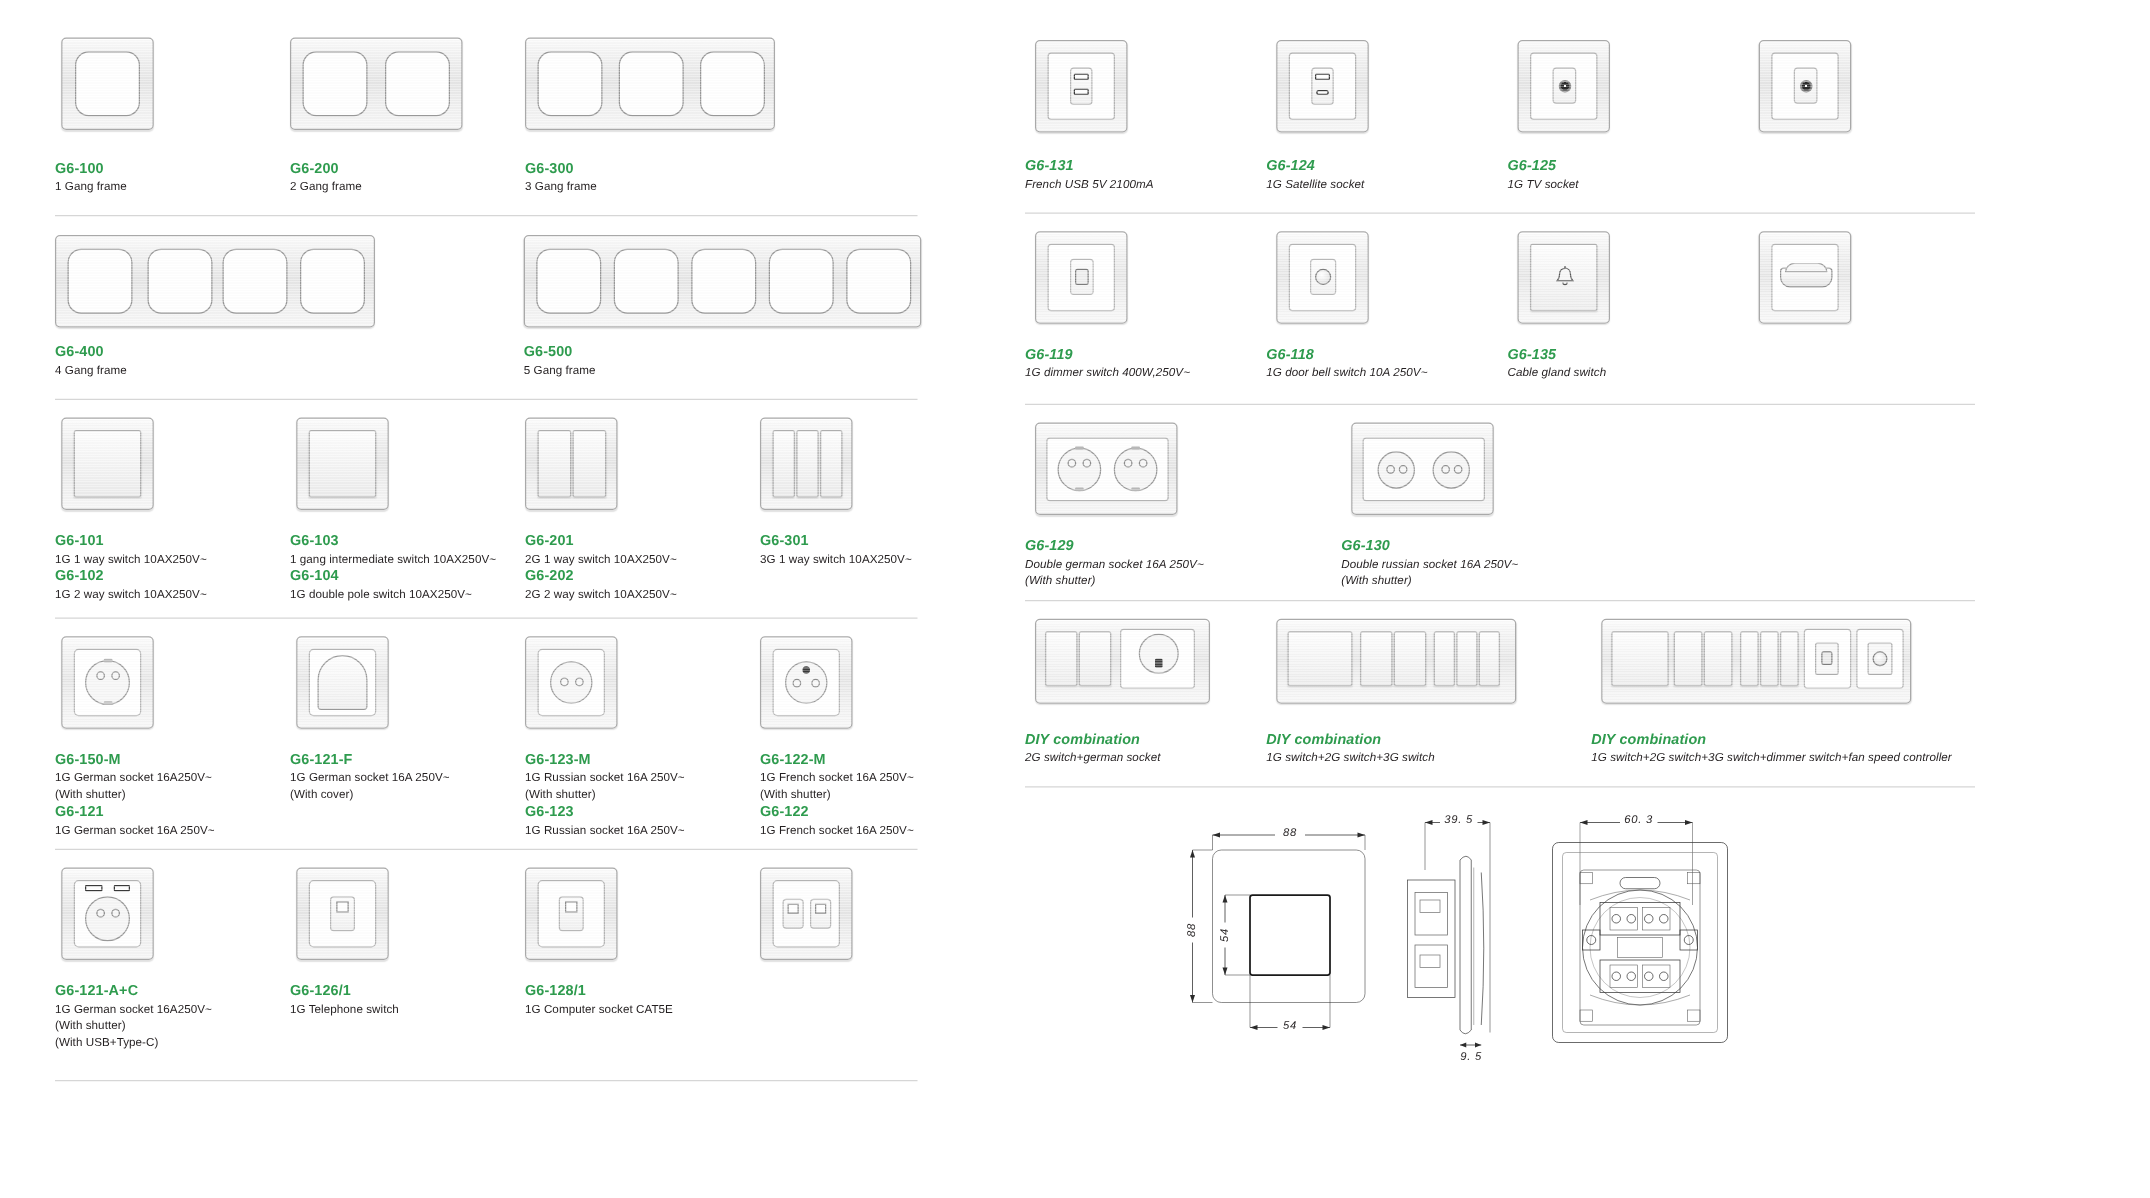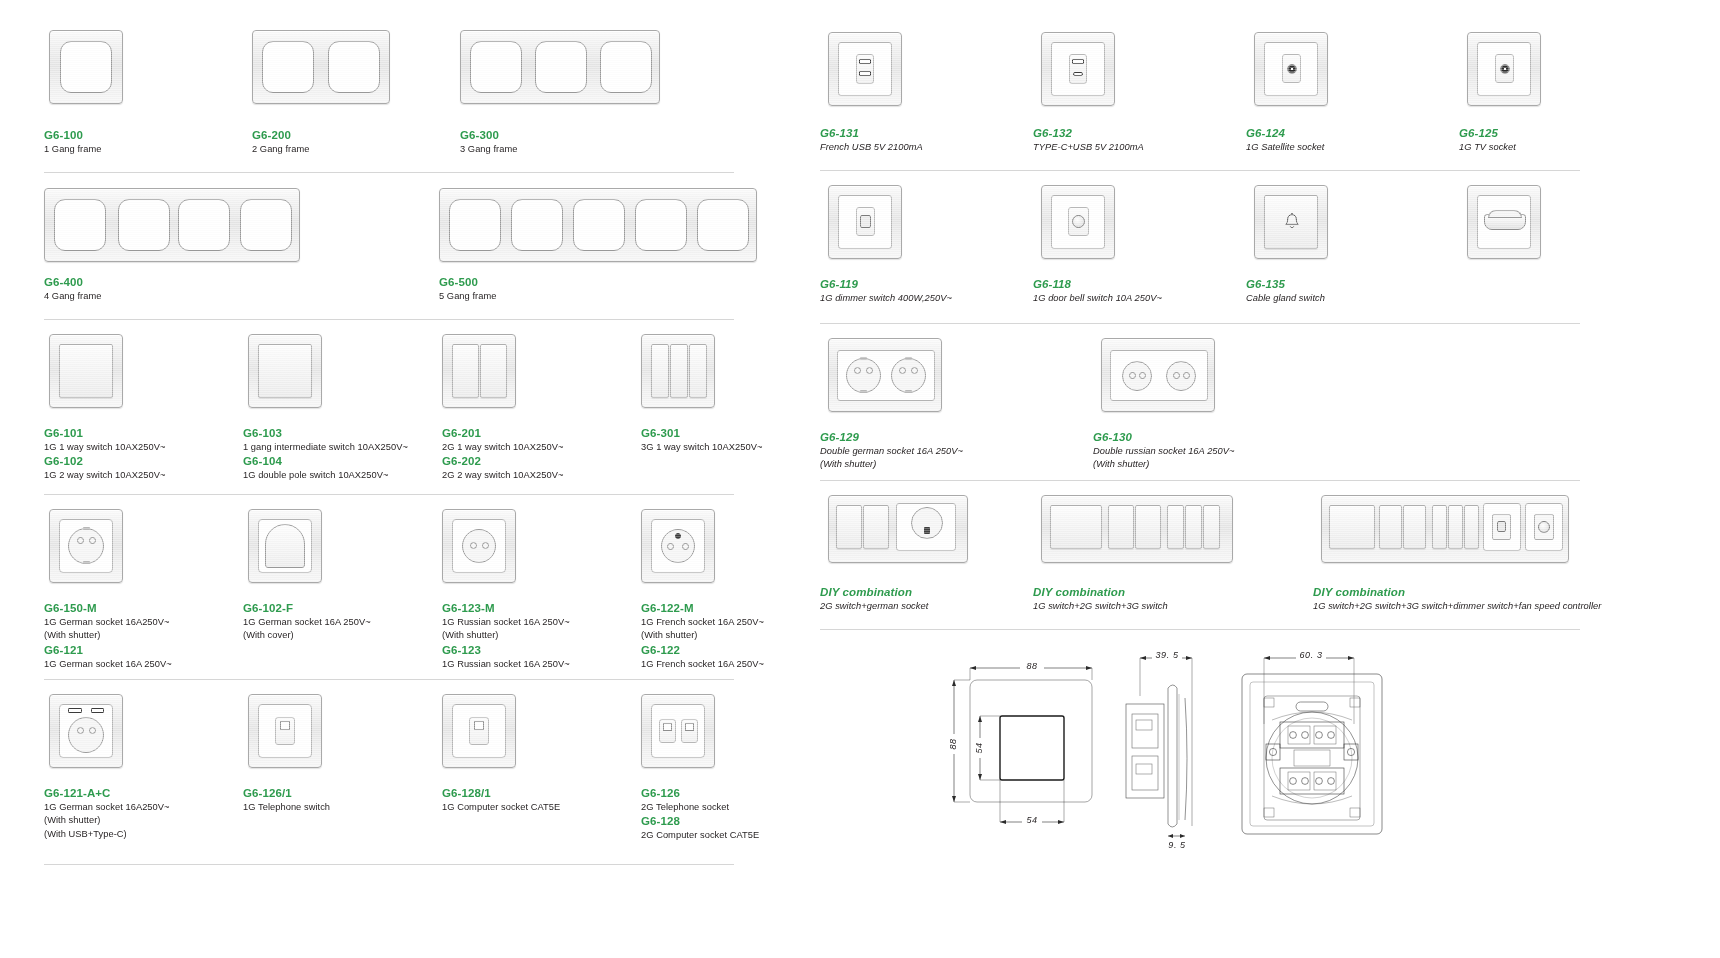--- a/index.html
+++ b/index.html
@@ -11,21 +11,21 @@
     overflow: hidden;
     position: relative;
   }
 
   .page { display: flex; width: 1720px; height: 958px; padding: 0; }
   .col-left  { width: 820px; padding: 18px 0 0 44px; }
   .col-right { width: 900px; padding: 18px 40px 0 0; margin-left: 0; font-style: italic; }
 
   
   .row { position: relative; }
-  .row-items { display: flex; gap: 20px; }
+  .row-items { display: flex; }
   .cell { position: relative; }
 
   .labels { padding-top: 6px; }
   .code {
     font-size: 11.5px; font-weight: bold; color: #2e9b4e;
     letter-spacing: .1px; line-height: 15px;
   }
   .desc {
     font-size: 9.3px; color: #231f20; line-height: 13.4px;
     letter-spacing: .05px; white-space: pre-line;
@@ -254,21 +254,21 @@
       </div>
       <div class="row-items" style="height:76px;">
         <div class="cell labels" style="width:188px;">
           <div class="code">G6-150-M</div>
           <div class="desc">1G German socket 16A250V~
 (With shutter)</div>
           <div class="code">G6-121</div>
           <div class="desc">1G German socket 16A 250V~</div>
         </div>
         <div class="cell labels" style="width:188px;">
-          <div class="code">G6-102-F</div>
+          <div class="code">G6-121-F</div>
           <div class="desc">1G German socket 16A 250V~
 (With cover)</div>
         </div>
         <div class="cell labels" style="width:188px;">
           <div class="code">G6-123-M</div>
           <div class="desc">1G Russian socket 16A 250V~
 (With shutter)</div>
           <div class="code">G6-123</div>
           <div class="desc">1G Russian socket 16A 250V~</div>
         </div>
@@ -327,26 +327,20 @@
 (With USB+Type-C)</div>
         </div>
         <div class="cell labels" style="width:188px;">
           <div class="code">G6-126/1</div>
           <div class="desc">1G Telephone switch</div>
         </div>
         <div class="cell labels" style="width:188px;">
           <div class="code">G6-128/1</div>
           <div class="desc">1G Computer socket CAT5E</div>
         </div>
-        <div class="cell labels" style="width:188px;">
-          <div class="code">G6-126</div>
-          <div class="desc">2G Telephone socket</div>
-          <div class="code">G6-128</div>
-          <div class="desc">2G Computer socket CAT5E</div>
-        </div>
       </div>
       <hr class="hr" style="width:690px;margin-top:8px;">
     </div>
 
   </div>
 
   <div class="col-right">
 
     <div class="row">
       <div class="row-items" style="height:102px;">
@@ -378,24 +372,20 @@
             <div class="hole-in" style="left:9px;top:9px;width:54px;height:54px;border-radius:3px;"></div>
             <div class="face" style="left:27px;top:21px;width:19px;height:29px;"></div>
             <div class="coax" style="left:32px;top:31px;width:10px;height:10px;"></div>
           </div>
         </div>
       </div>
       <div class="row-items" style="height:40px;">
         <div class="cell labels" style="width:193px;">
           <div class="code">G6-131</div>
           <div class="desc">French USB 5V 2100mA</div>
-        </div>
-        <div class="cell labels" style="width:193px;">
-          <div class="code">G6-132</div>
-          <div class="desc">TYPE-C+USB  5V 2100mA</div>
         </div>
         <div class="cell labels" style="width:193px;">
           <div class="code">G6-124</div>
           <div class="desc">1G Satellite socket</div>
         </div>
         <div class="cell labels" style="width:190px;">
           <div class="code">G6-125</div>
           <div class="desc">1G TV socket</div>
         </div>
       </div>

